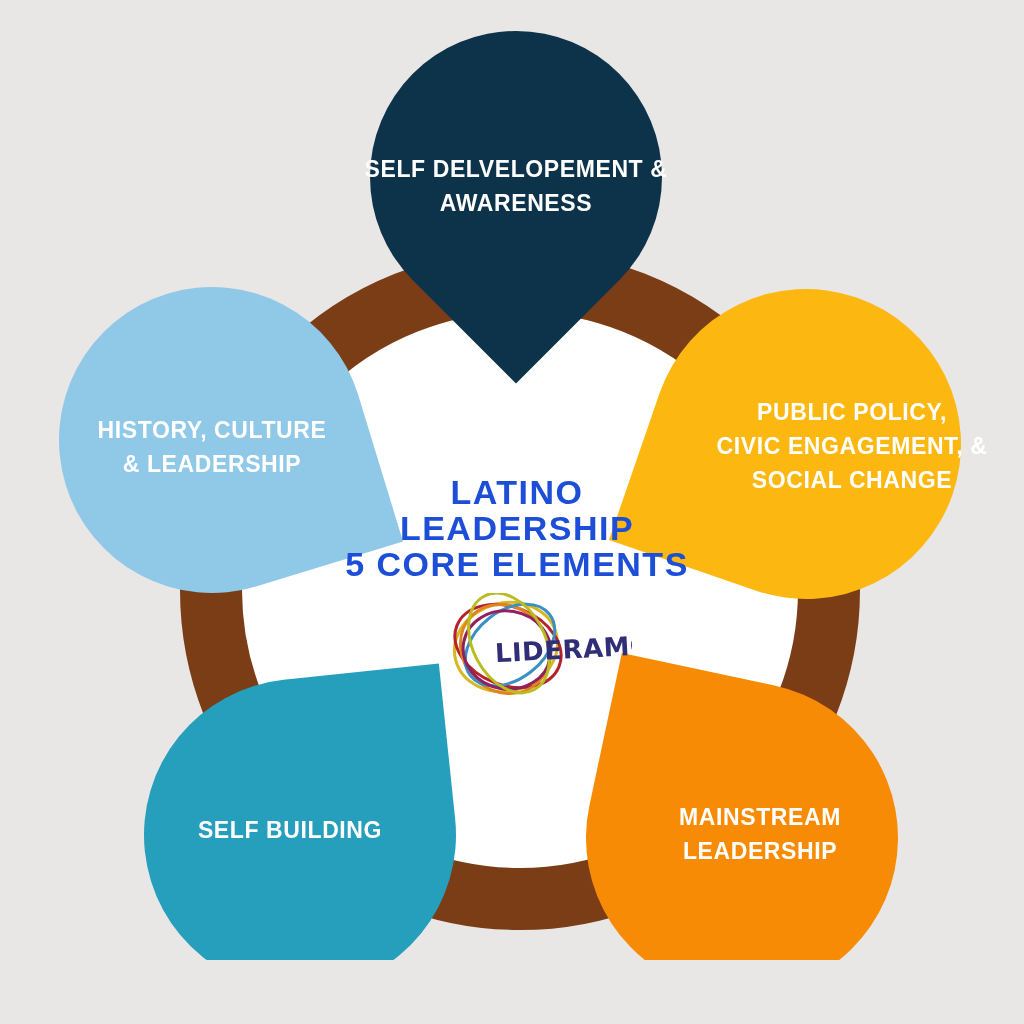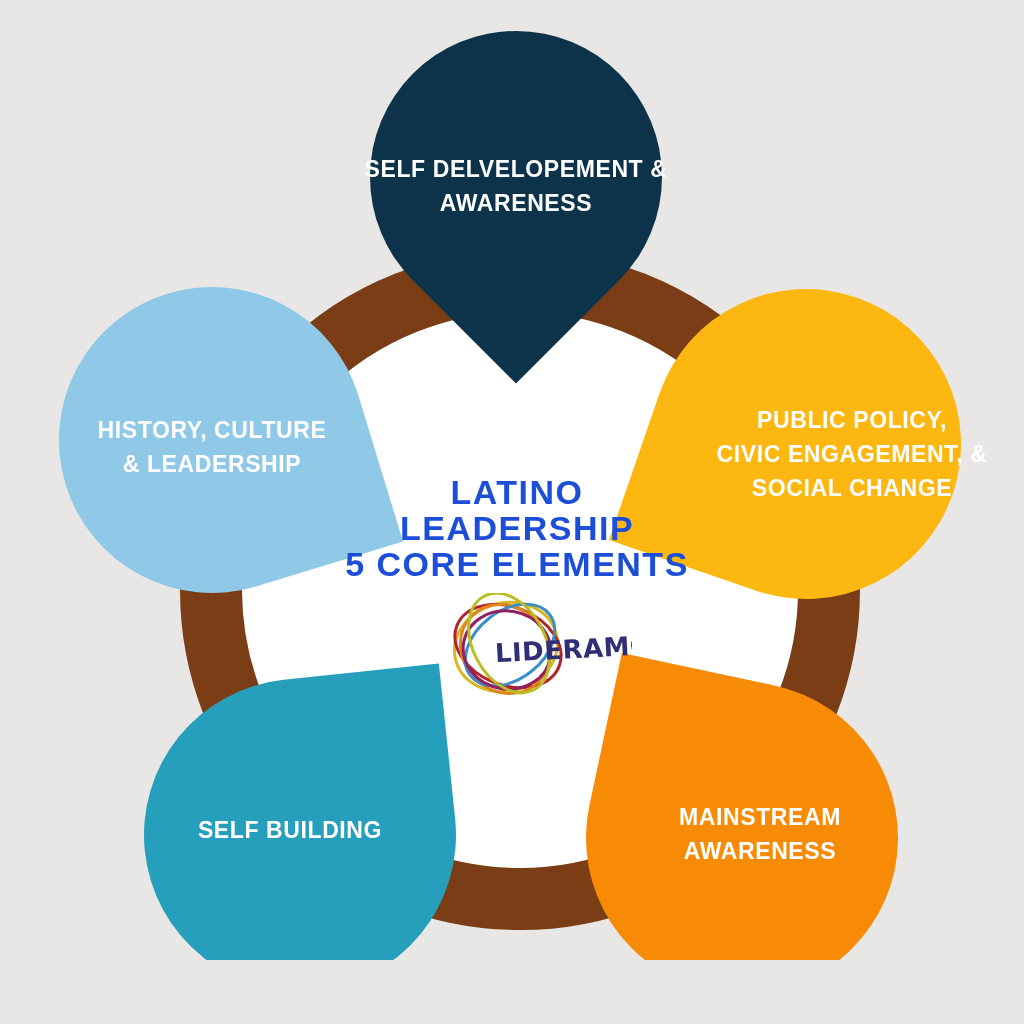--- a/index.html
+++ b/index.html
@@ -39,21 +39,21 @@
     color: #ffffff;
     font-weight: 700;
     font-size: 23px;
     line-height: 34px;
     letter-spacing: 0.6px;
     text-align: center;
     white-space: pre-line;
   }
   .label-navy   { left: 346px; top: 152px; width: 340px; }
   .label-blue   { left:  47px; top: 413px; width: 330px; }
-  .label-yellow { left: 682px; top: 395px; width: 340px; margin-top: 8px; }
+  .label-yellow { left: 682px; top: 395px; width: 340px; }
   .label-teal   { left: 125px; top: 813px; width: 330px; }
   .label-orange { left: 595px; top: 800px; width: 330px; }
 
   .center-title {
     position: absolute;
     left: 307px; top: 474px;
     width: 420px;
     z-index: 4;
     color: #1d4ed8;
     font-weight: 800;
@@ -92,21 +92,21 @@
 
   <div class="petal-label label-navy">SELF DELVELOPEMENT &amp;
 AWARENESS</div>
   <div class="petal-label label-blue">HISTORY, CULTURE
 &amp; LEADERSHIP</div>
   <div class="petal-label label-yellow">PUBLIC POLICY,
 CIVIC ENGAGEMENT, &amp;
 SOCIAL CHANGE</div>
   <div class="petal-label label-teal">SELF BUILDING</div>
   <div class="petal-label label-orange">MAINSTREAM
-AWARENESS</div>
+LEADERSHIP</div>
 
   <div class="center-title">LATINO
 LEADERSHIP
 5 CORE ELEMENTS</div>
 
   <div class="logo">
     <svg width="184" height="114" viewBox="0 0 184 114">
       <g fill="none" stroke-width="3">
         <ellipse cx="58" cy="54" rx="52" ry="44" transform="rotate(-15 58 54)" stroke="#d9b722"></ellipse>
         <ellipse cx="60" cy="53" rx="55" ry="39" transform="rotate(22 60 53)" stroke="#b5232a"></ellipse>

